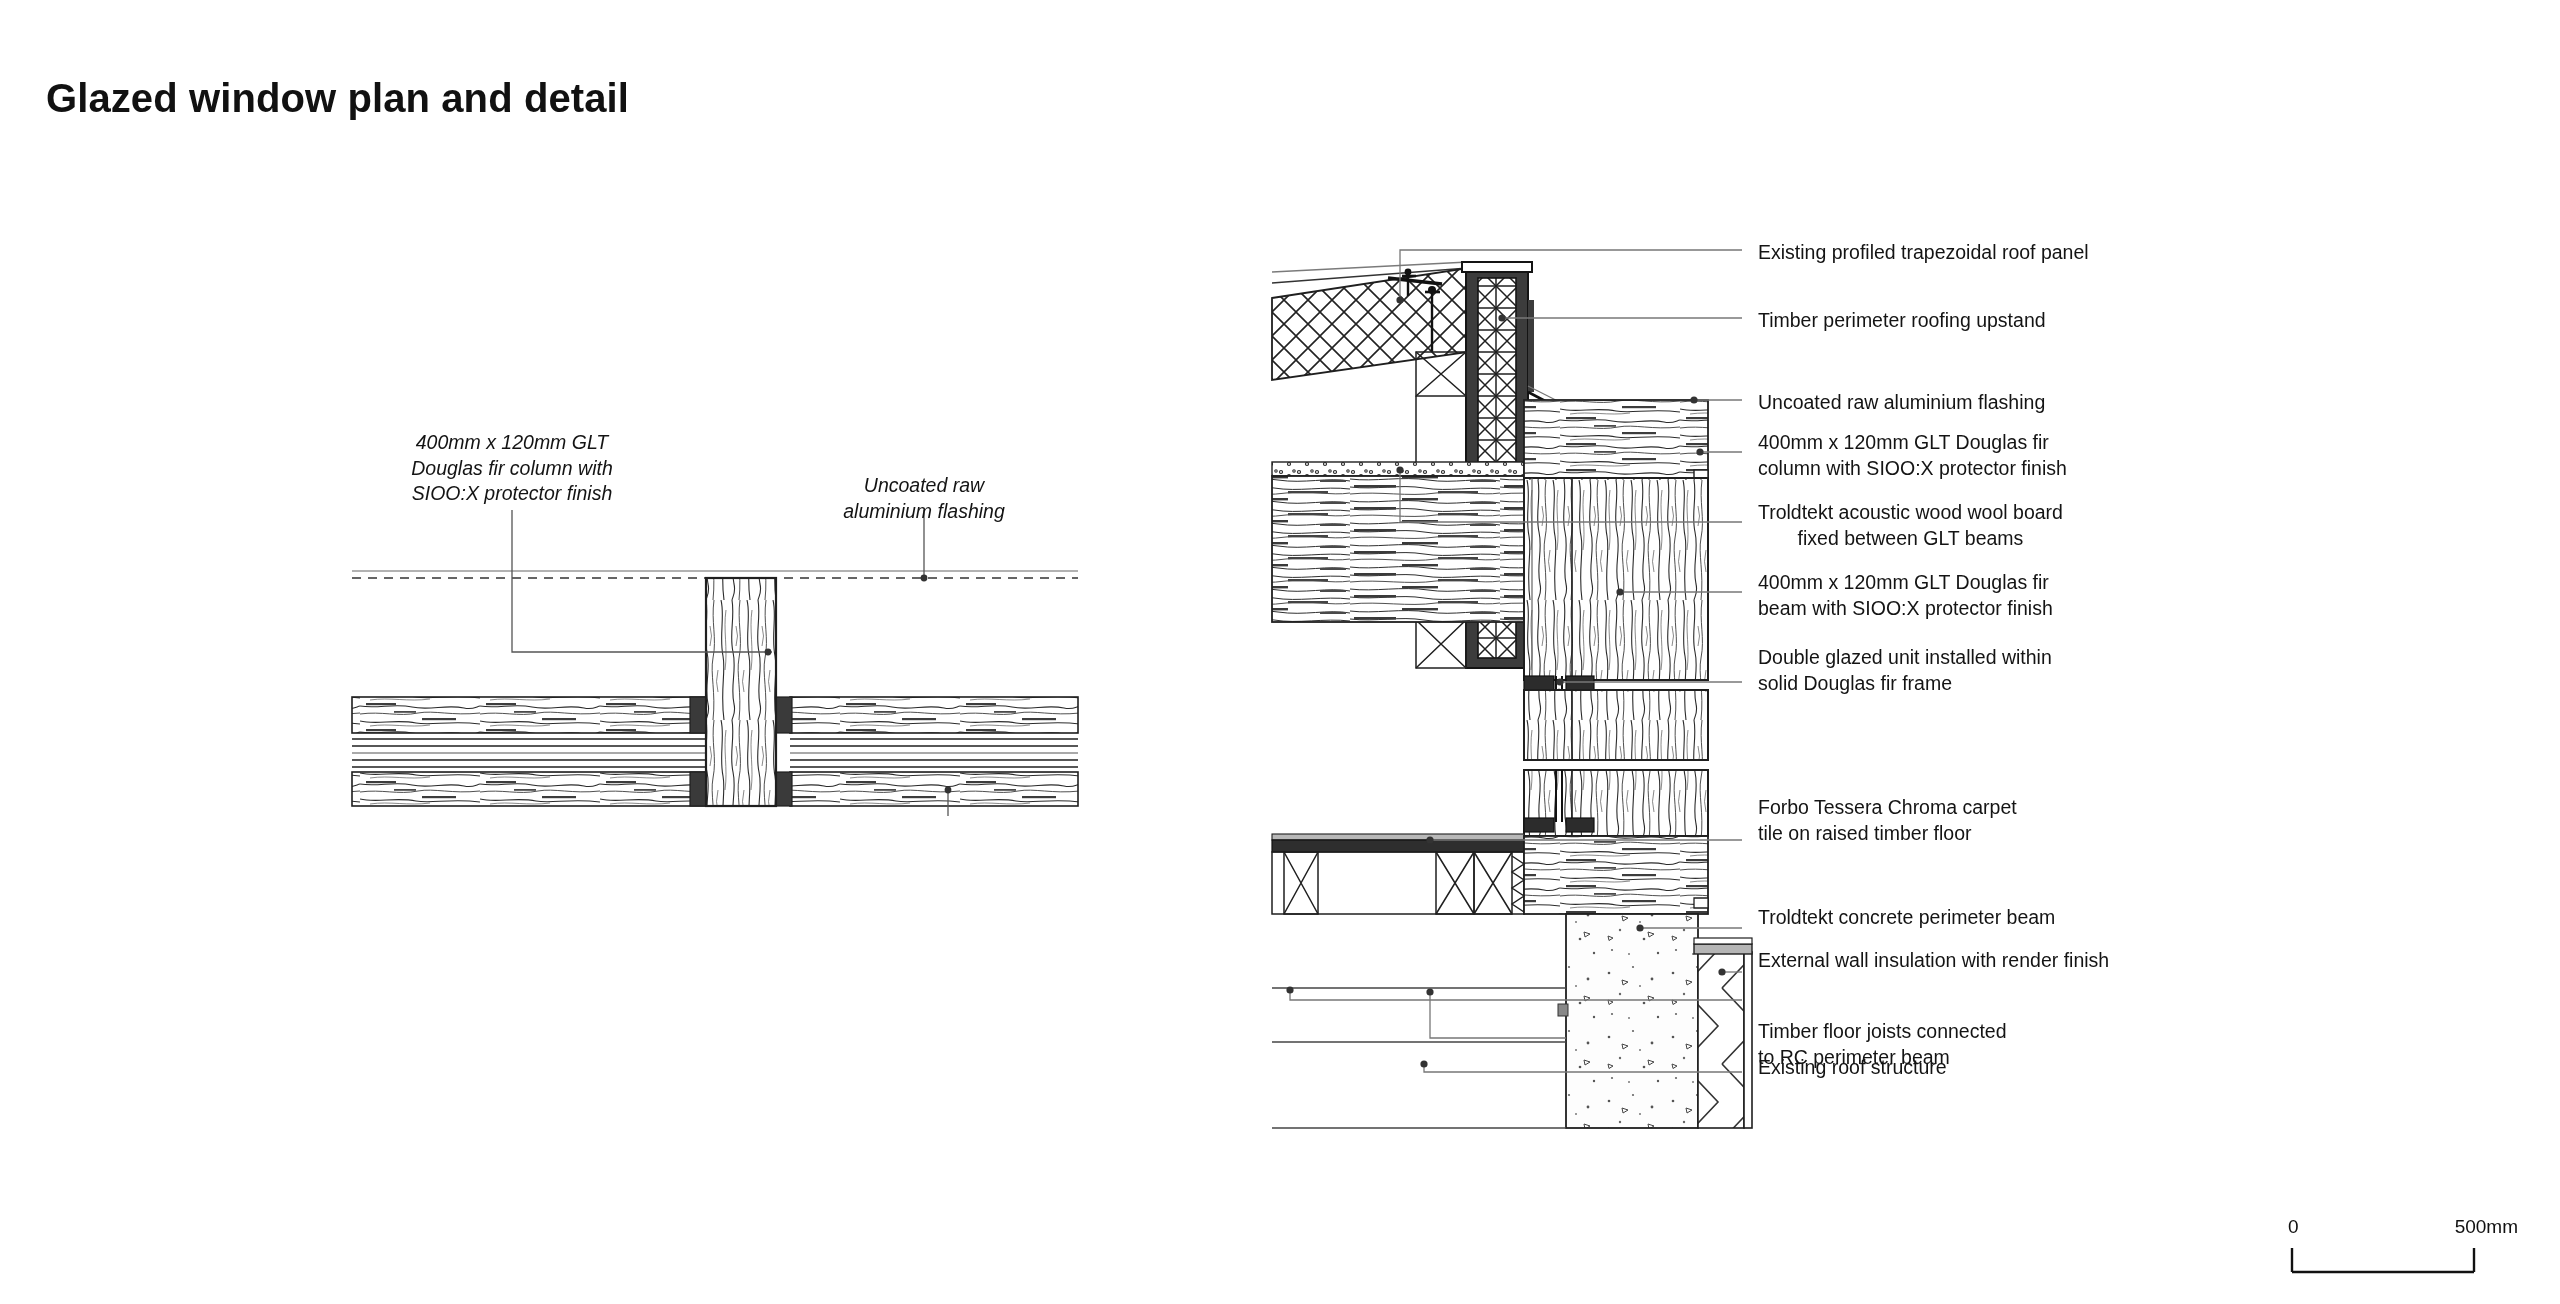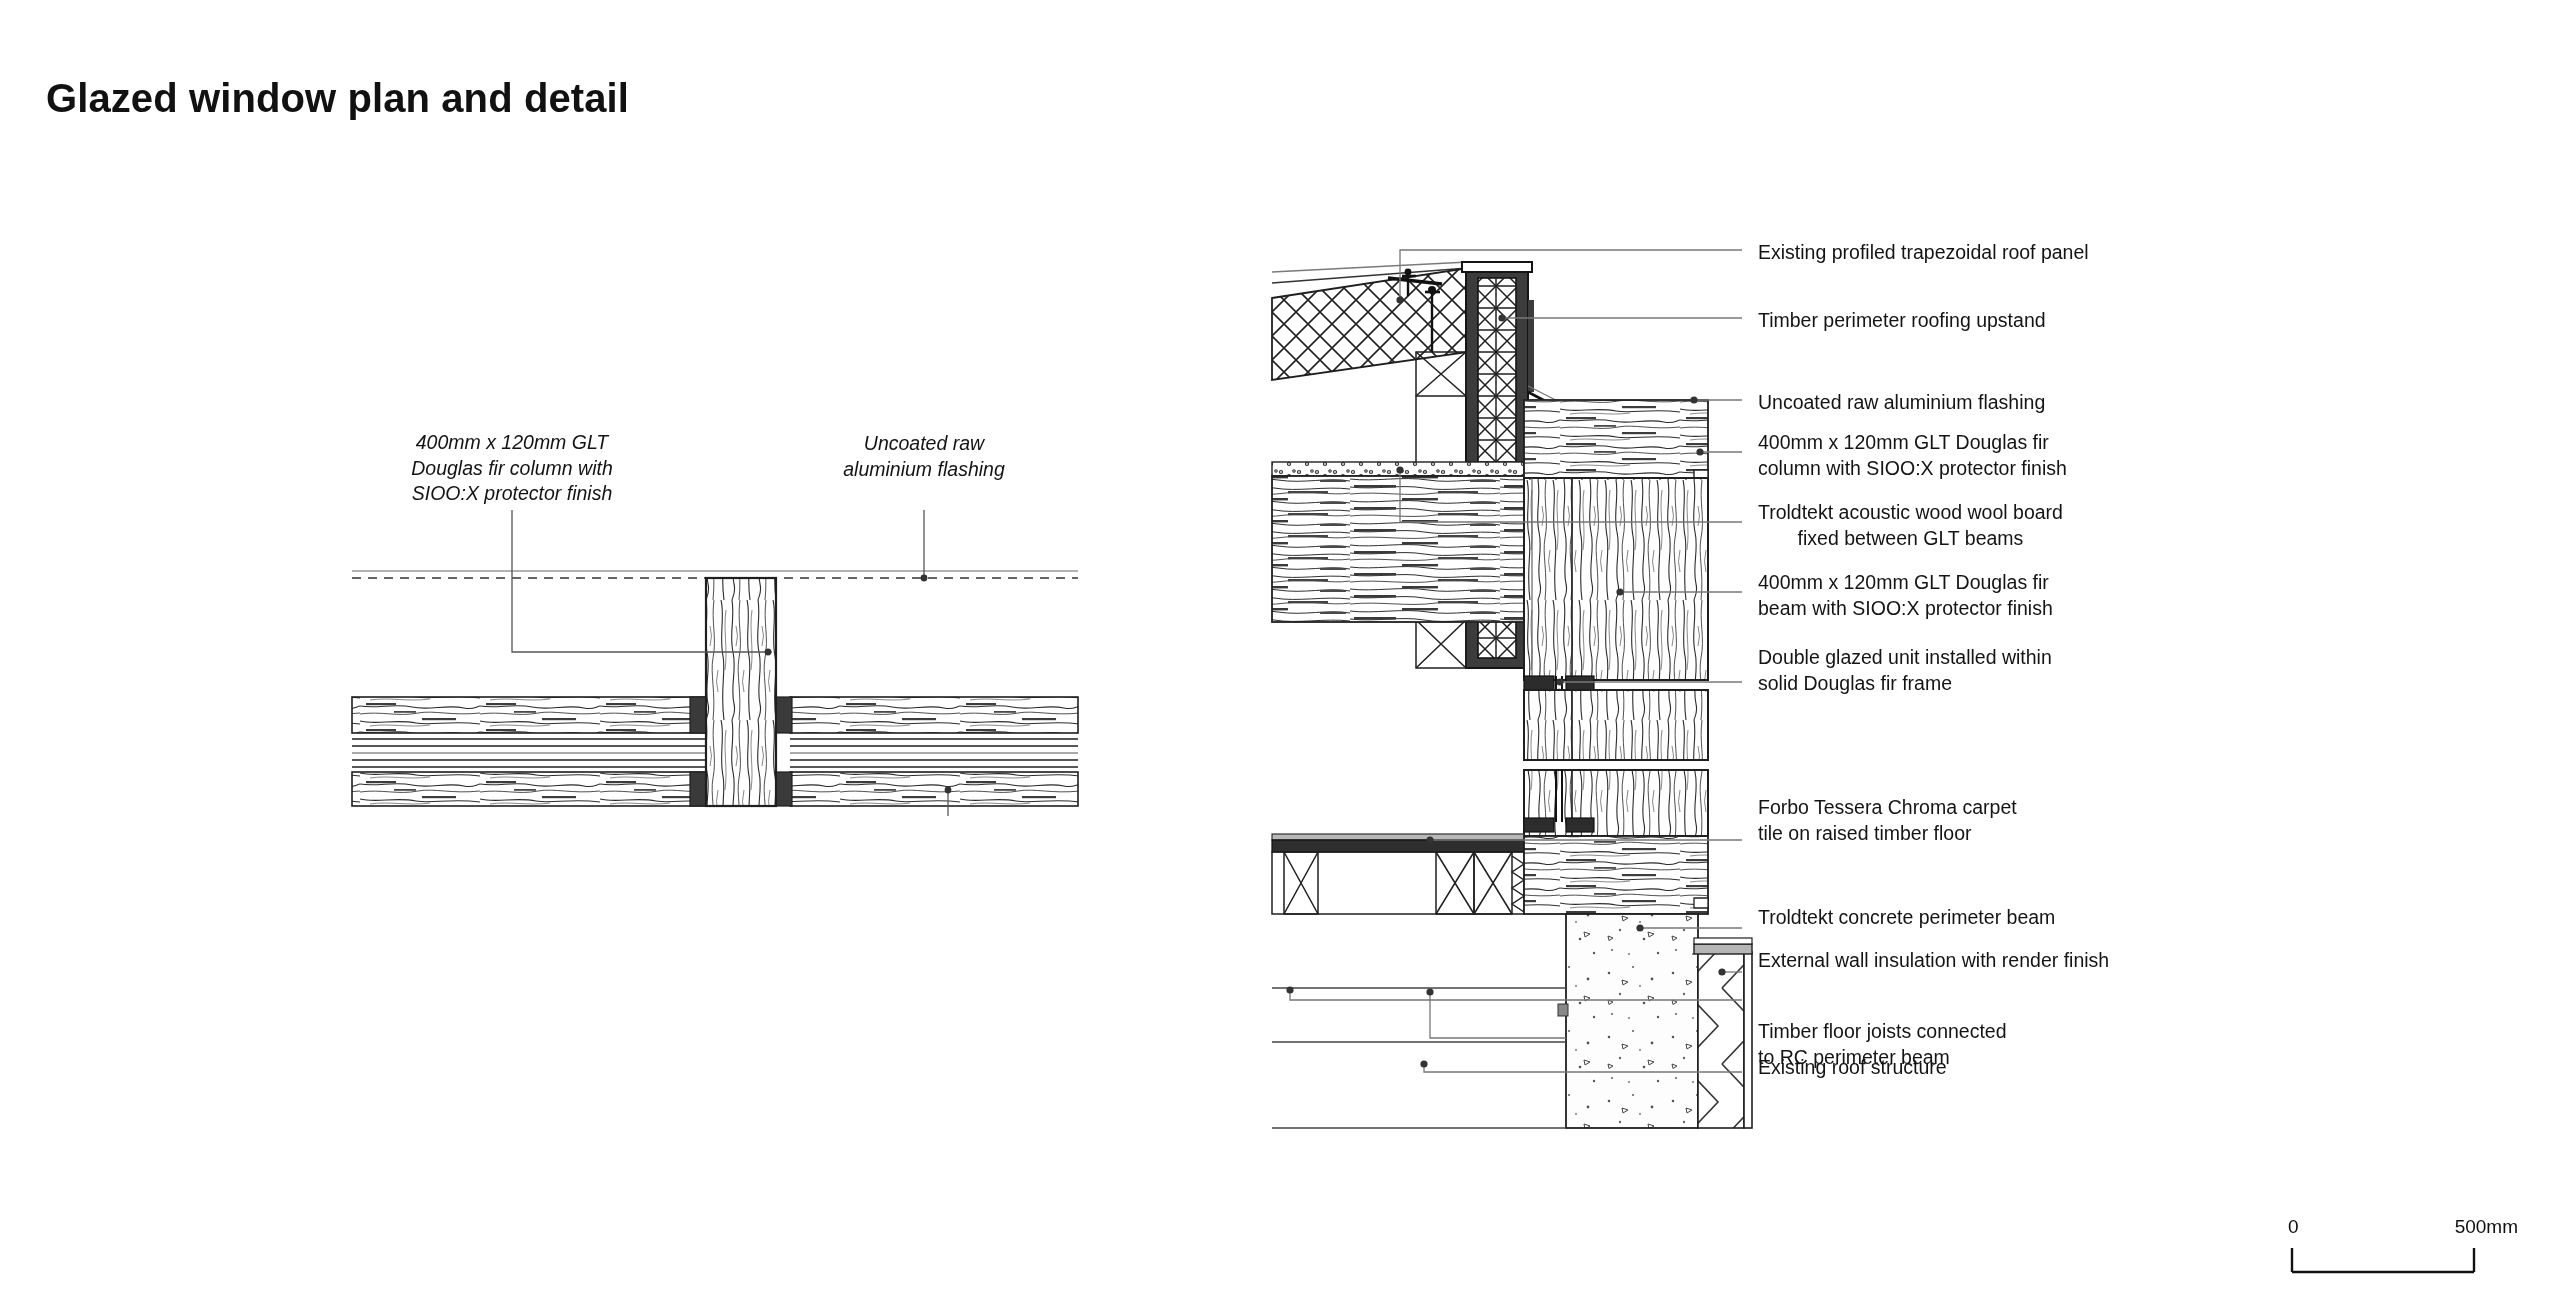--- a/index.html
+++ b/index.html
@@ -398,21 +398,21 @@
       <line x1="2292" y1="1248" x2="2292" y2="1272"></line>
       <line x1="2292" y1="1272" x2="2474" y2="1272"></line>
       <line x1="2474" y1="1248" x2="2474" y2="1272"></line>
     </g>
   </svg>
 
   <div class="note center-align" style="left:512px; top:430px; width:330px;">400mm x 120mm GLT
 Douglas fir column with
 SIOO:X protector finish</div>
 
-  <div class="note center-align" style="left:924px; top:431px; width:260px;">Uncoated raw
+  <div class="note center-align" style="left:924px; top:473px; width:260px;">Uncoated raw
 aluminium flashing</div>
 
 
   <div class="note left-align" style="left:1758px; top:240px;">Existing profiled trapezoidal roof panel</div>
 
   <div class="note left-align" style="left:1758px; top:308px;">Timber perimeter roofing upstand</div>
 
   <div class="note left-align" style="left:1758px; top:390px;">Uncoated raw aluminium flashing</div>
 
   <div class="note left-align" style="left:1758px; top:430px;">400mm x 120mm GLT Douglas fir

